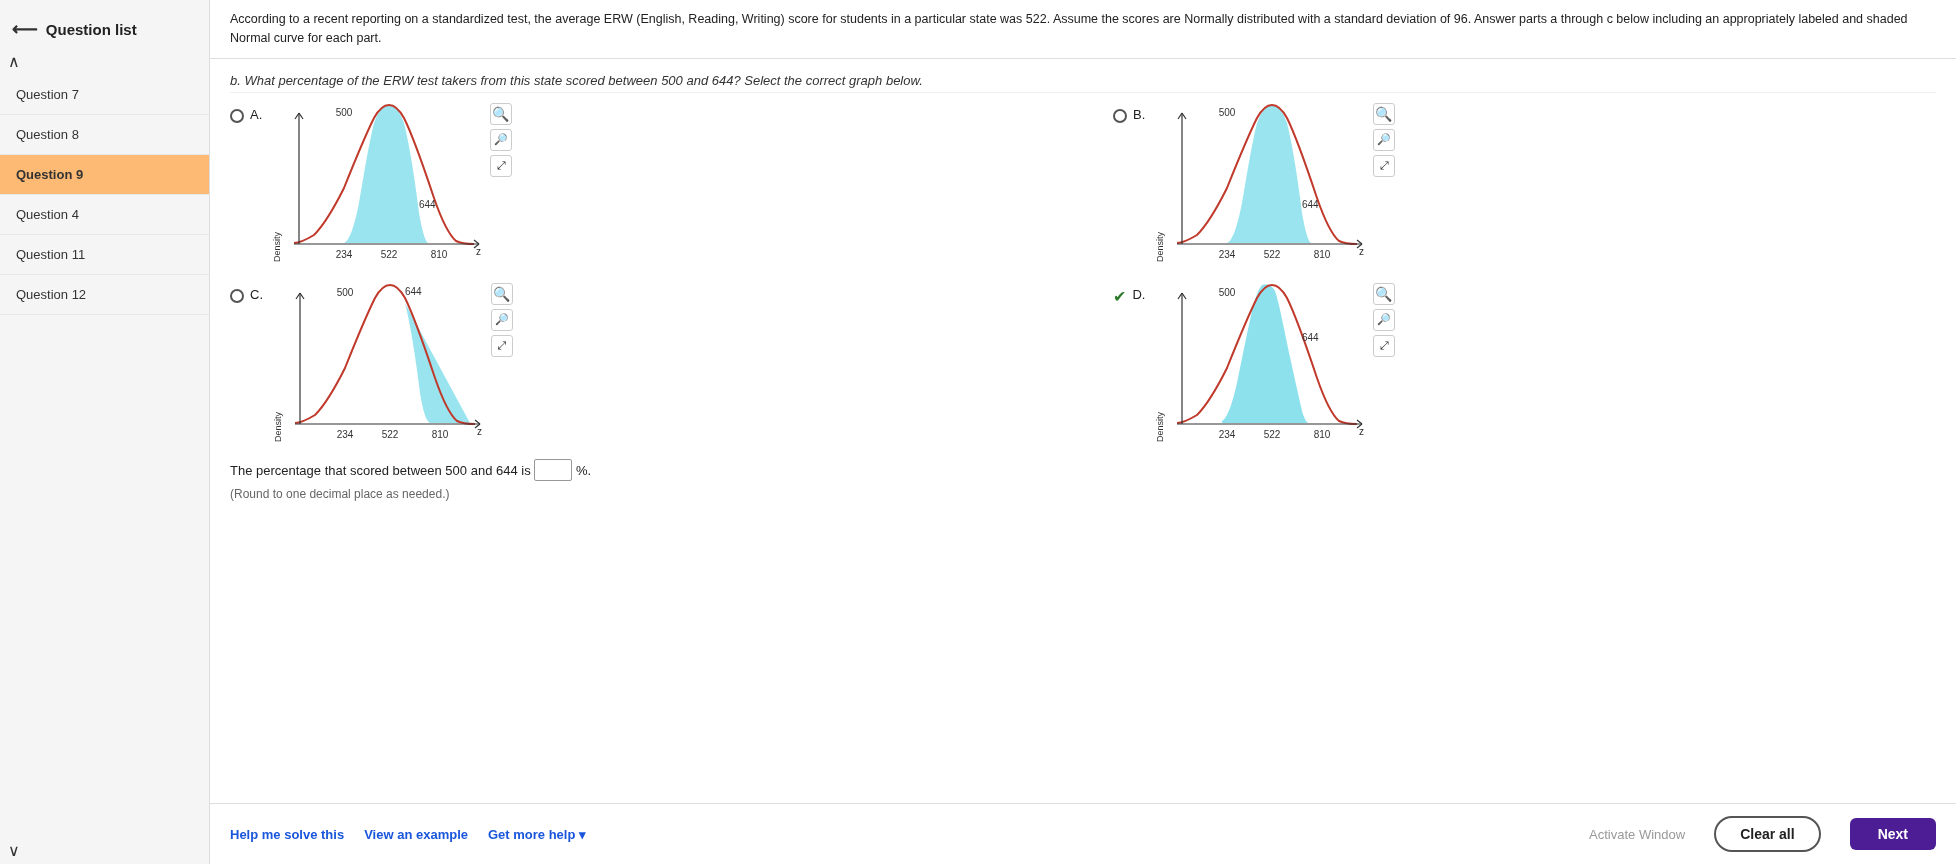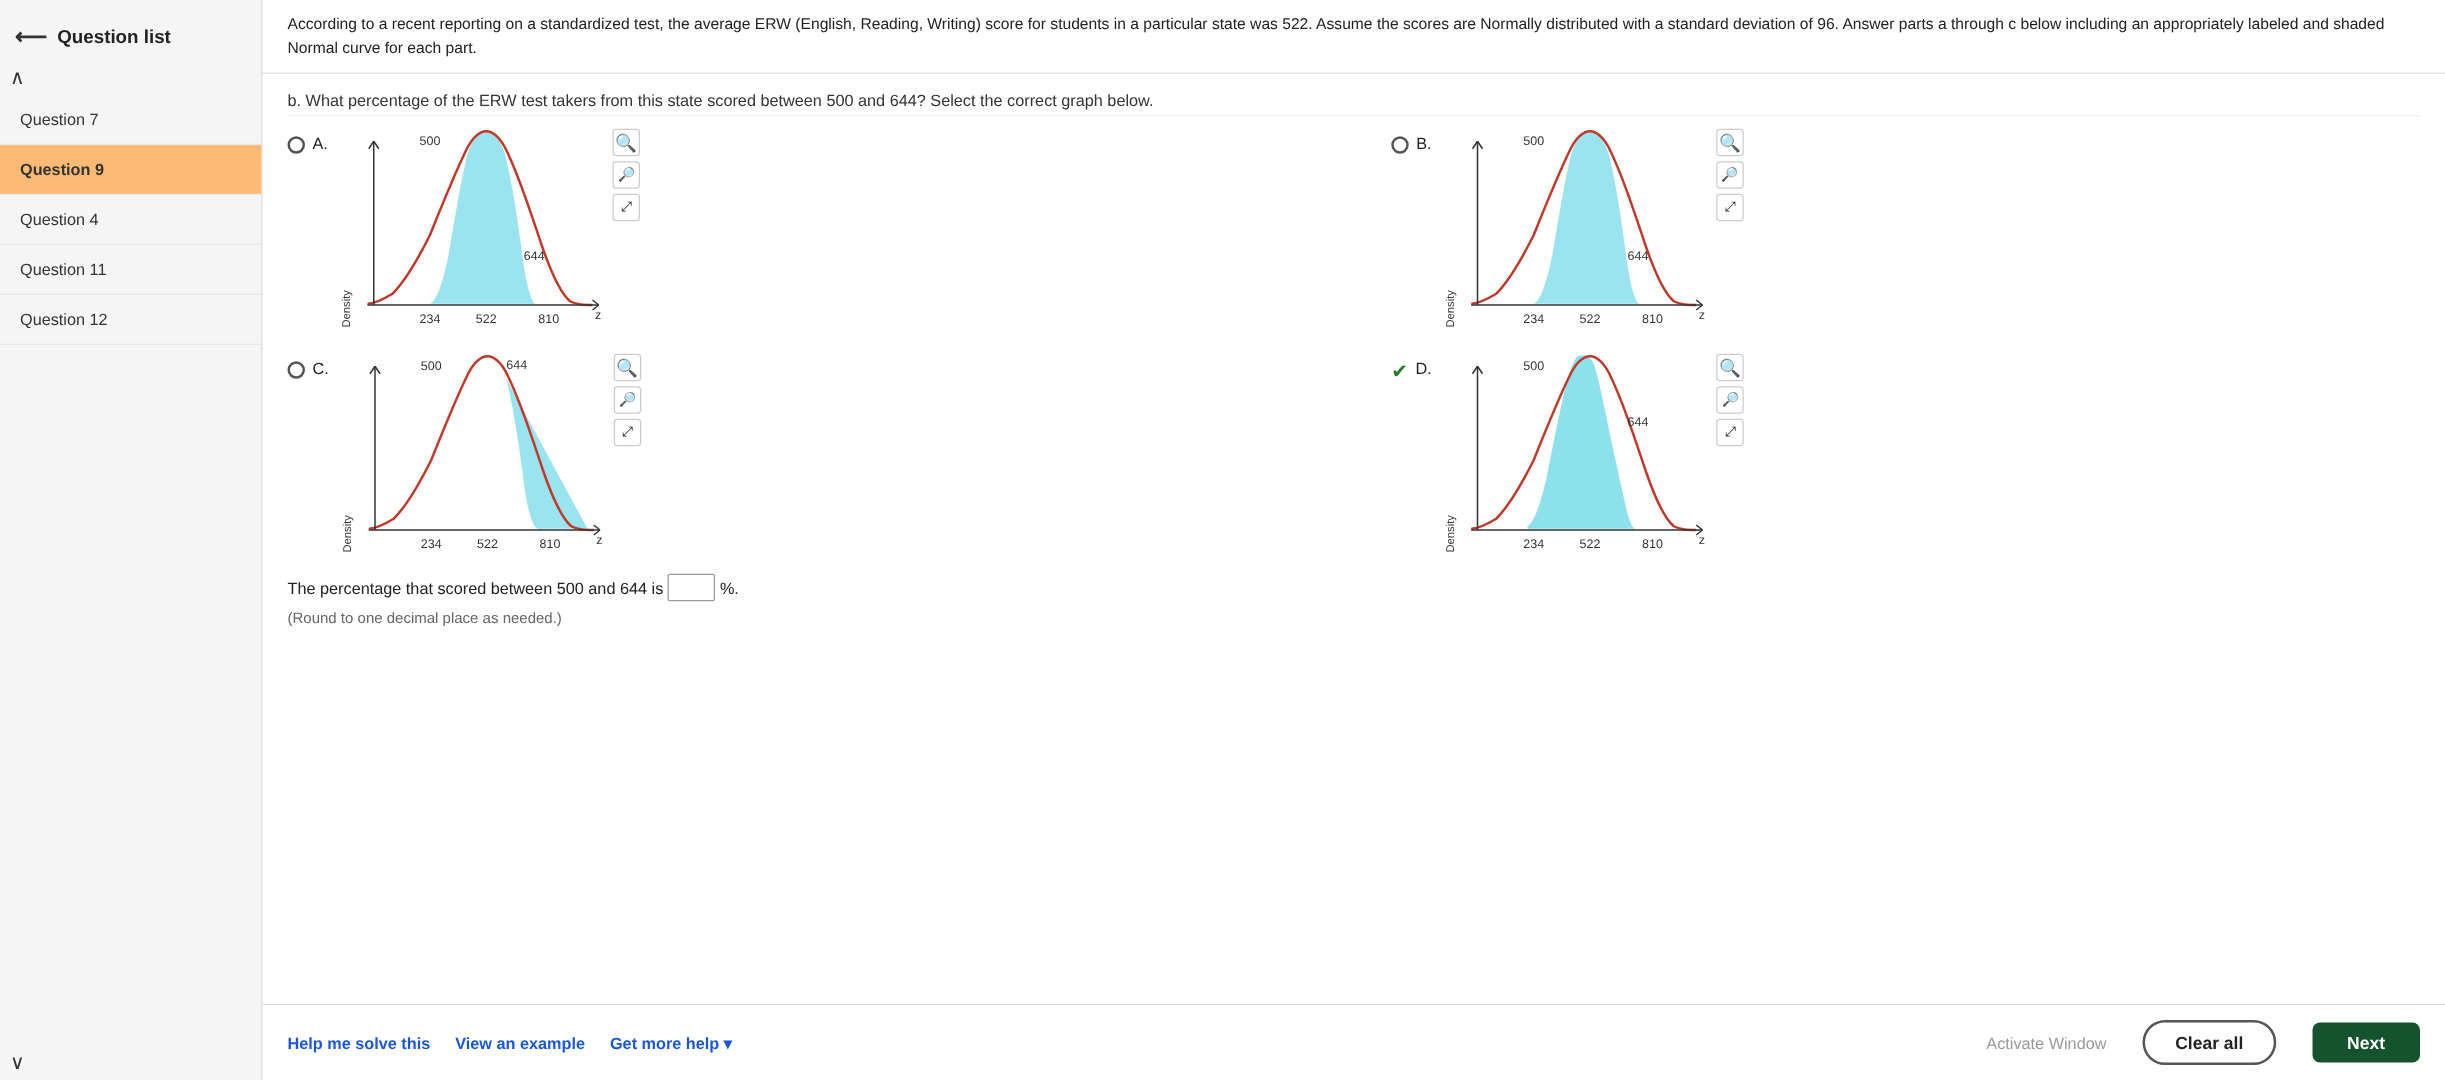--- a/index.html
+++ b/index.html
@@ -74,20 +74,21 @@
       overflow-y: auto;
       padding: 10px 20px 0 20px;
     }
     
     .question-part-header {
       font-size: 13px;
       color: #333;
       margin-bottom: 8px;
       padding: 4px 0;
       border-bottom: 1px solid #eee;
+      font-style: italic;
     }
     
     .graphs-container {
       display: grid;
       grid-template-columns: 1fr 1fr;
       gap: 20px 60px;
       margin: 10px 0;
     }
     .graph-option {
       display: flex;
@@ -200,21 +201,21 @@
       font-size: 14px;
       font-weight: bold;
       cursor: pointer;
       color: #222;
     }
     .activate-text {
       color: #999;
       font-size: 13px;
     }
     .next-btn {
-      background: #14532d;
+      background: #4c1d95;
       border: none;
       border-radius: 6px;
       color: #fff;
       font-size: 14px;
       font-weight: bold;
       padding: 8px 28px;
       cursor: pointer;
     }
     .density-label {
       font-size: 9px;
@@ -233,20 +234,23 @@
 <div class="layout">
 
   <div class="sidebar">
     <div class="sidebar-header">
       <span class="sidebar-collapse-btn">⟵</span>
       <span>Question list</span>
     </div>
     <div class="sidebar-nav-btn">∧</div>
     <div class="sidebar-item">
       <span>Question 7</span>
+    </div>
+    <div class="sidebar-item">
+      <span>Question 8</span>
     </div>
     <div class="sidebar-item active">
       <span>Question 9</span>
     </div>
     <div class="sidebar-item">
       <span>Question 4</span>
     </div>
     <div class="sidebar-item">
       <span>Question 11</span>
     </div>

